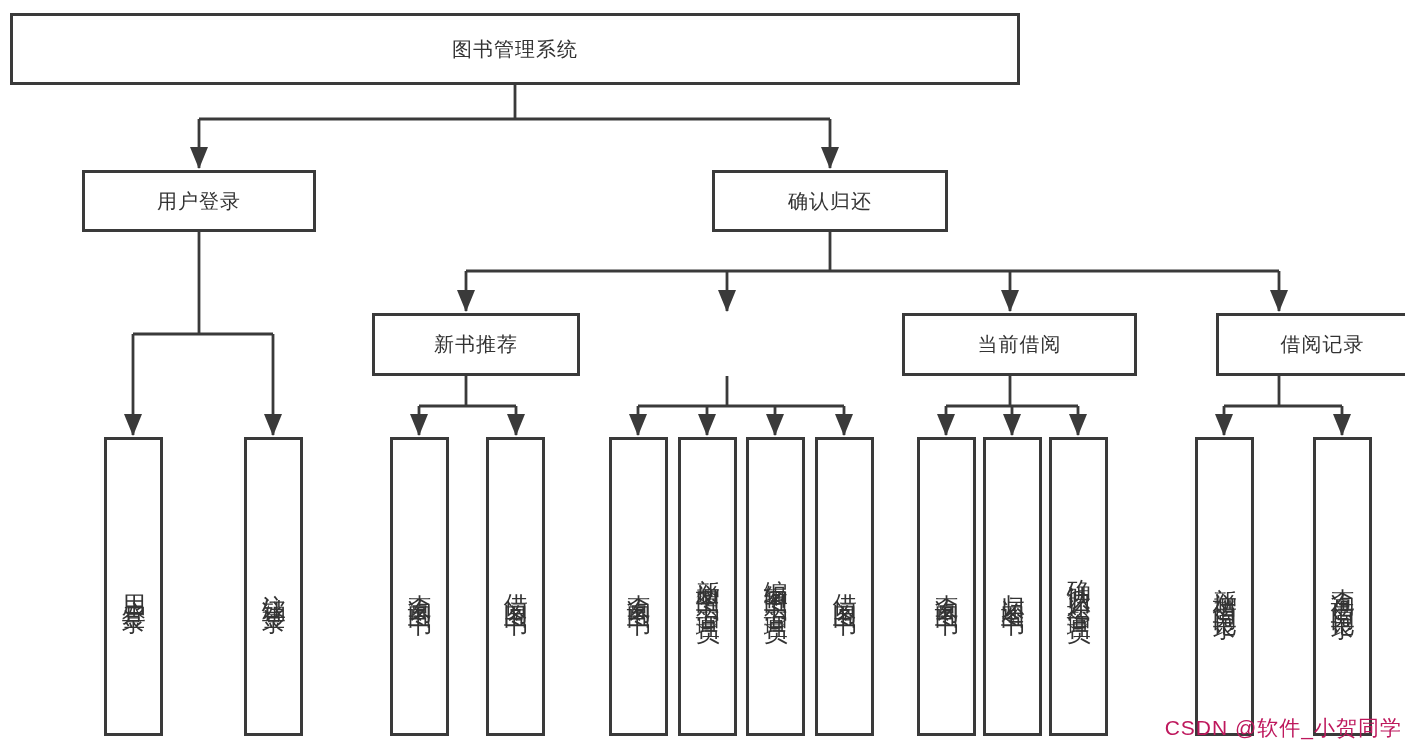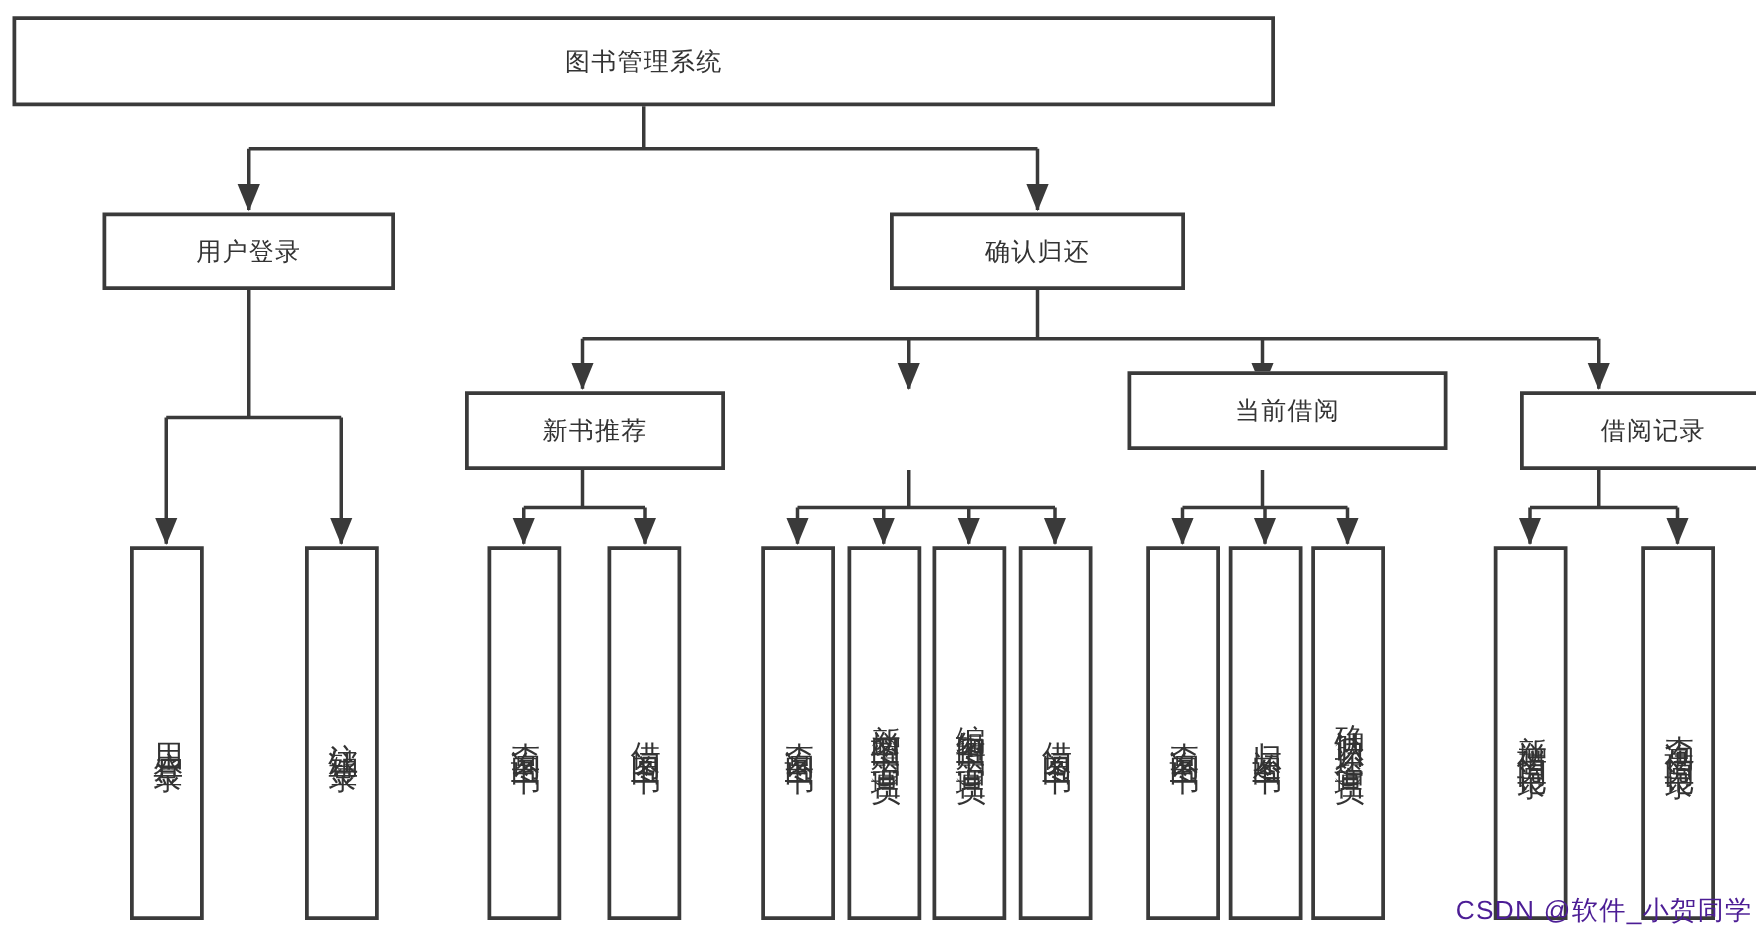--- a/index.html
+++ b/index.html
@@ -20,21 +20,21 @@
   }
   .h span{font-size:20px;letter-spacing:1px;white-space:nowrap;}
   .v span{
     writing-mode:vertical-rl;
     text-orientation:mixed;
     font-size:24px;letter-spacing:6px;line-height:1.1;
     white-space:nowrap;
   }
   .watermark{
     position:absolute;right:3px;bottom:5px;
-    font-size:21px;color:#4c1d95;z-index:5;
+    font-size:21px;color:#be185d;z-index:5;
     letter-spacing:1px;
   }
 </style>
 </head>
 <body>
 
 <div class="stage">
 
   <svg class="connectors" viewBox="0 0 1405 747" xmlns="http://www.w3.org/2000/svg">
     <defs>
@@ -91,21 +91,21 @@
   <div class="box h" style="left:82px;top:170px;width:234px;height:62px">
     <span>用户登录</span>
   </div>
   <div class="box h" style="left:712px;top:170px;width:236px;height:62px">
     <span>确认归还</span>
   </div>
 
   <div class="box h" style="left:372px;top:313px;width:208px;height:63px">
     <span>新书推荐</span>
   </div>
-  <div class="box h" style="left:902px;top:297px;width:256px;height:63px">
+  <div class="box h" style="left:902px;top:313px;width:235px;height:63px">
     <span>当前借阅</span>
   </div>
   <div class="box h" style="left:1216px;top:313px;width:213px;height:63px">
     <span>借阅记录</span>
   </div>
 
   <div class="box v" style="left:104px;top:437px;width:59px;height:299px">
     <span>用户登录</span>
   </div>
   <div class="box v" style="left:244px;top:437px;width:59px;height:299px">

